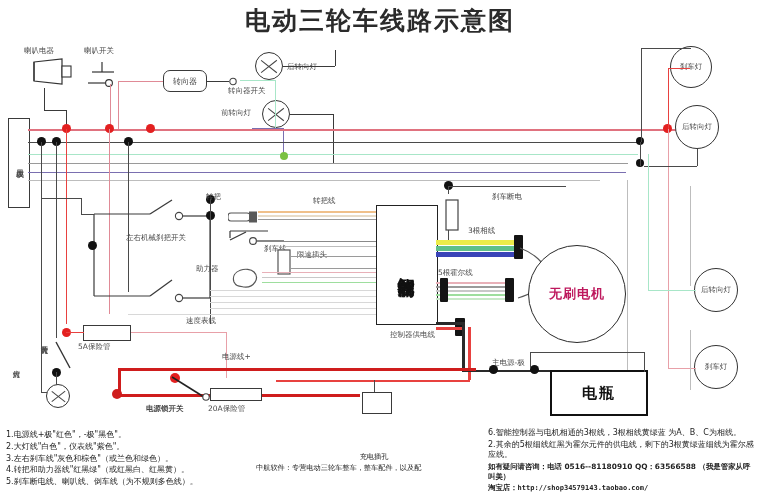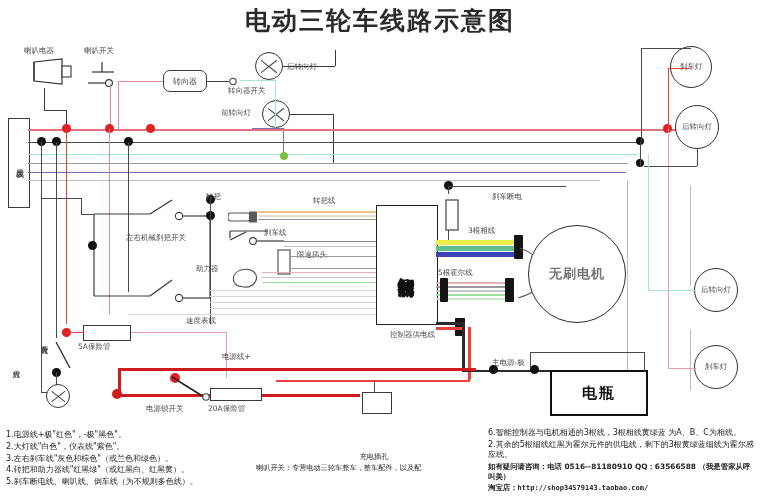--- a/index.html
+++ b/index.html
@@ -90,24 +90,24 @@
   }
   #controller .ctext{
     position:absolute;inset:0;
     display:flex;align-items:center;justify-content:center;
     font-size:17px;font-weight:700;color:#111;
     writing-mode:vertical-rl;text-orientation:upright;
     letter-spacing:1px;
     font-family:"DejaVu Serif","Liberation Serif",serif;
   }
   #motor{
-    left:528px;top:225px;width:96px;height:96px;
+    left:528px;top:245px;width:96px;height:96px;
     border:1.5px solid #2a2a2a;border-radius:50%;background:#fff;
     display:flex;align-items:center;justify-content:center;
-    font-size:13px;font-weight:700;color:#737373;letter-spacing:1px;
+    font-size:13px;font-weight:700;color:#be185d;letter-spacing:1px;
     font-family:"DejaVu Serif","Liberation Serif",serif;
   }
   #battery{
     left:550px;top:370px;width:94px;height:42px;
     border:2px solid #111;background:#fff;
     display:flex;align-items:center;justify-content:center;
     font-size:15px;font-weight:700;color:#111;letter-spacing:2px;
     font-family:"DejaVu Serif","Liberation Serif",serif;
   }
   #meter{
@@ -297,21 +297,21 @@
   <div class="wire wh" style="left:258px;top:215px;width:118px;border-color:#e8dcc8;border-top-width:2px;"></div>
   <div class="wire wh" style="left:258px;top:219px;width:118px;border-color:#9a9a9a;border-top-width:1.6px;"></div>
 
   <svg class="abs" style="left:228px;top:228px;" width="58" height="20">
     <line x1="2" y1="3" x2="40" y2="3" stroke="#3a3a3a" stroke-width="1.2"></line>
     <line x1="2" y1="3" x2="2" y2="10" stroke="#3a3a3a" stroke-width="1.2"></line>
     <line x1="2" y1="12" x2="18" y2="4" stroke="#3a3a3a" stroke-width="1.3"></line>
     <circle cx="25" cy="13" r="3.4" fill="#fff" stroke="#444" stroke-width="1.1"></circle>
     <line x1="29" y1="13" x2="56" y2="13" stroke="#3a3a3a" stroke-width="1.2"></line>
   </svg>
-  <div class="lbl" style="left:264px;top:228px;">刹车线</div>
+  <div class="lbl" style="left:264px;top:244px;">刹车线</div>
   <div class="wire wh" style="left:284px;top:241px;width:92px;border-color:#8a8a8a;border-top-width:1.5px;"></div>
   <div class="wire wh" style="left:284px;top:246px;width:92px;border-color:#bdbdbd;border-top-width:1.5px;"></div>
 
   <svg class="abs" style="left:276px;top:248px;" width="16" height="28">
     <rect x="2" y="2" width="12" height="24" fill="#fff" stroke="#555" stroke-width="1.2"></rect>
   </svg>
   <div class="lbl" style="left:297px;top:250px;">限速插头</div>
   <div class="wire wh" style="left:290px;top:256px;width:86px;border-color:#9a9a9a;border-top-width:1.5px;"></div>
   <div class="wire wh" style="left:290px;top:268px;width:86px;border-color:#9a9a9a;border-top-width:1.5px;"></div>
 
@@ -410,21 +410,21 @@
   <div class="wire wh" style="left:118px;top:394px;width:242px;border-color:#cf1d1d;border-top-width:3px;"></div>
   <div class="wire wv" style="left:118px;top:368px;height:28px;border-color:#cf1d1d;border-left-width:3px;"></div>
 
   <div class="dot" style="left:112px;top:389px;width:10px;height:10px;background:#cf1d1d;"></div>
   <div class="dot" style="left:170px;top:373px;width:10px;height:10px;background:#e32020;"></div>
 
   <svg class="abs" style="left:168px;top:375px;" width="46" height="26">
     <line x1="4" y1="2" x2="36" y2="22" stroke="#222" stroke-width="1.5"></line>
     <circle cx="38" cy="22" r="3.2" fill="#fff" stroke="#444" stroke-width="1.1"></circle>
   </svg>
-  <div class="lbl" style="left:146px;top:404px;">电源锁开关</div>
+  <div class="lbl" style="left:146px;top:404px;font-weight:bold;">电源锁开关</div>
 
   <div class="box abs" style="left:210px;top:388px;width:52px;height:13px;"></div>
   <div class="lbl" style="left:208px;top:404px;">20A保险管</div>
 
   <div class="box abs" style="left:362px;top:392px;width:30px;height:22px;"></div>
   <div class="wire wv" style="left:374px;top:380px;height:12px;border-color:#4a4a4a;"></div>
 
   <div id="notes-left" class="notes abs">
     <p>1.电源线+极"红色"，-极"黑色"。</p>
     <p>2.大灯线"白色"，仪表线"紫色"。</p>
@@ -437,16 +437,16 @@
     <p>6.智能控制器与电机相通的3根线，3根相线黄绿蓝 为A、B、C为相线。</p>
     <p>2.其余的5根细线红黑为霍尔元件的供电线，剩下的3根黄绿蓝细线为霍尔感应线。</p>
     <p class="contact">如有疑问请咨询：电话 0516--81180910  QQ：63566588 （我是管家从呼叫美）</p>
     <p class="contact">
       <span>淘宝店：</span><span class="shopurl">http://shop34579143.taobao.com/</span>
     </p>
   </div>
 
   <div id="notes-center" class="notes abs">
     <p class="ctr">充电插孔</p>
-    <p>喇叭开关：专营电动三轮车整车，整车配件，以及配</p>
+    <p>中航软件：专营电动三轮车整车，整车配件，以及配</p>
   </div>
 
 </div>
 
 </body></html>

